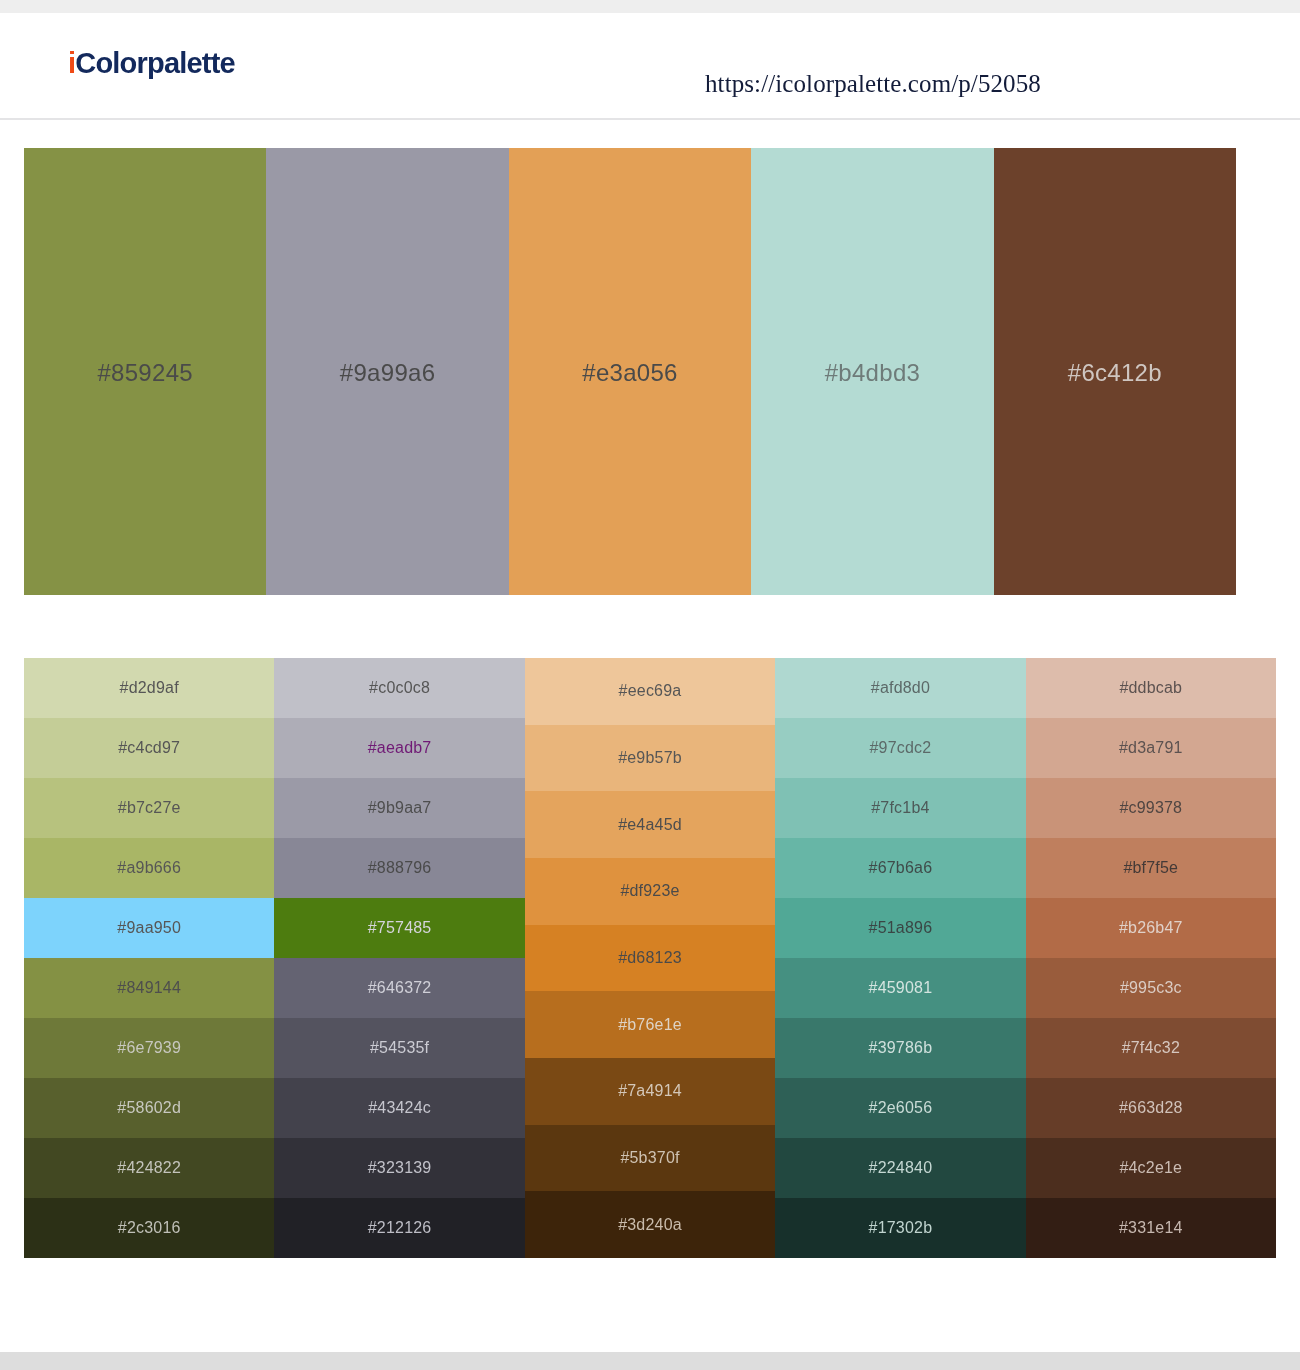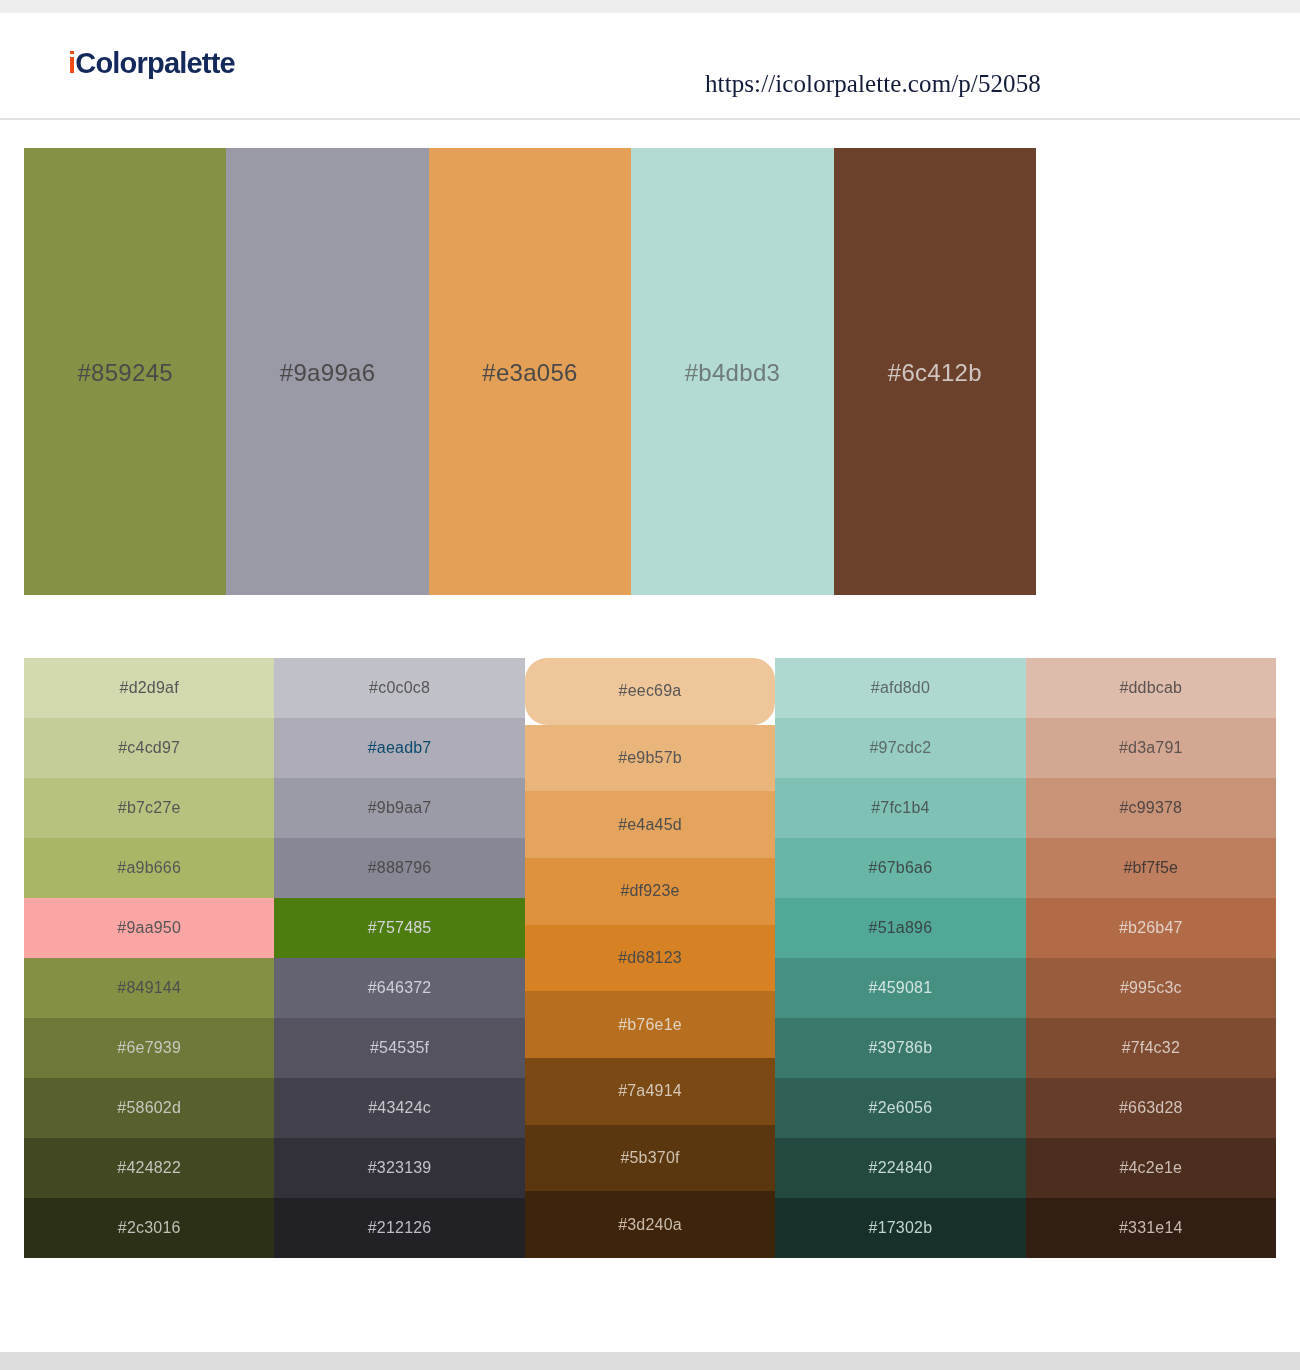--- a/index.html
+++ b/index.html
@@ -70,21 +70,21 @@
     width: 1300px;
     height: 2px;
     background: #e4e4e6;
   }
 
   
   .main-swatches {
     position: absolute;
     top: 148px;
     left: 24px;
-    width: 1012px;
+    width: 1212px;
     height: 447px;
     display: flex;
   }
   .main-swatch {
     flex: 1 1 0;
     position: relative;
     display: flex;
     align-items: center;
     justify-content: center;
   }
@@ -162,41 +162,41 @@
         <span class="hexlabel" style="color: rgb(207, 198, 193);">#6c412b</span>
       </div>
     </div>
 
   <div class="shade-grid">
       <div class="shade-col">
         <div class="shade-cell" style="background: rgb(210, 217, 175); color: rgb(86, 86, 86);">#d2d9af</div>
         <div class="shade-cell" style="background: rgb(196, 205, 151); color: rgb(86, 86, 86);">#c4cd97</div>
         <div class="shade-cell" style="background: rgb(183, 194, 126); color: rgb(86, 86, 86);">#b7c27e</div>
         <div class="shade-cell" style="background: rgb(169, 182, 102); color: rgb(86, 86, 86);">#a9b666</div>
-        <div class="shade-cell" style="background: #fca5a5; color: rgb(86, 86, 86);">#9aa950</div>
+        <div class="shade-cell" style="background: #7dd3fc; color: rgb(86, 86, 86);">#9aa950</div>
         <div class="shade-cell" style="background: rgb(132, 145, 68); color: rgb(78, 78, 78);">#849144</div>
         <div class="shade-cell" style="background: rgb(110, 121, 57); color: rgb(200, 200, 192);">#6e7939</div>
         <div class="shade-cell" style="background: rgb(88, 96, 45); color: rgb(200, 200, 192);">#58602d</div>
         <div class="shade-cell" style="background: rgb(66, 72, 34); color: rgb(196, 196, 188);">#424822</div>
         <div class="shade-cell" style="background: rgb(44, 48, 22); color: rgb(192, 192, 184);">#2c3016</div>
       </div>
       <div class="shade-col">
         <div class="shade-cell" style="background: rgb(192, 192, 200); color: rgb(86, 86, 86);">#c0c0c8</div>
-        <div class="shade-cell" style="background: rgb(174, 173, 183); color: #0c4a6e;">#aeadb7</div>
+        <div class="shade-cell" style="background: rgb(174, 173, 183); color: #701a75;">#aeadb7</div>
         <div class="shade-cell" style="background: rgb(155, 154, 167); color: rgb(78, 78, 78);">#9b9aa7</div>
         <div class="shade-cell" style="background: rgb(136, 135, 150); color: rgb(74, 74, 74);">#888796</div>
         <div class="shade-cell" style="background: #4d7c0f; color: rgb(213, 213, 220);">#757485</div>
         <div class="shade-cell" style="background: rgb(100, 99, 114); color: rgb(208, 208, 216);">#646372</div>
         <div class="shade-cell" style="background: rgb(84, 83, 95); color: rgb(203, 203, 211);">#54535f</div>
         <div class="shade-cell" style="background: rgb(67, 66, 76); color: rgb(198, 198, 206);">#43424c</div>
         <div class="shade-cell" style="background: rgb(50, 49, 57); color: rgb(194, 194, 202);">#323139</div>
         <div class="shade-cell" style="background: rgb(33, 33, 38); color: rgb(190, 190, 198);">#212126</div>
       </div>
       <div class="shade-col">
-        <div class="shade-cell" style="background: rgb(238, 198, 154); color: rgb(86, 86, 86); border-radius: 22px;">#eec69a</div>
+        <div class="shade-cell" style="background: rgb(238, 198, 154); color: rgb(86, 86, 86);">#eec69a</div>
         <div class="shade-cell" style="background: rgb(233, 181, 123); color: rgb(86, 86, 86);">#e9b57b</div>
         <div class="shade-cell" style="background: rgb(228, 164, 93); color: rgb(78, 78, 78);">#e4a45d</div>
         <div class="shade-cell" style="background: rgb(223, 146, 62); color: rgb(74, 74, 74);">#df923e</div>
         <div class="shade-cell" style="background: rgb(214, 129, 35); color: rgb(74, 74, 74);">#d68123</div>
         <div class="shade-cell" style="background: rgb(183, 110, 30); color: rgb(222, 211, 197);">#b76e1e</div>
         <div class="shade-cell" style="background: rgb(122, 73, 20); color: rgb(212, 199, 184);">#7a4914</div>
         <div class="shade-cell" style="background: rgb(91, 55, 15); color: rgb(207, 194, 178);">#5b370f</div>
         <div class="shade-cell" style="background: rgb(61, 36, 10); color: rgb(202, 188, 172);">#3d240a</div>
       </div>
       <div class="shade-col">

